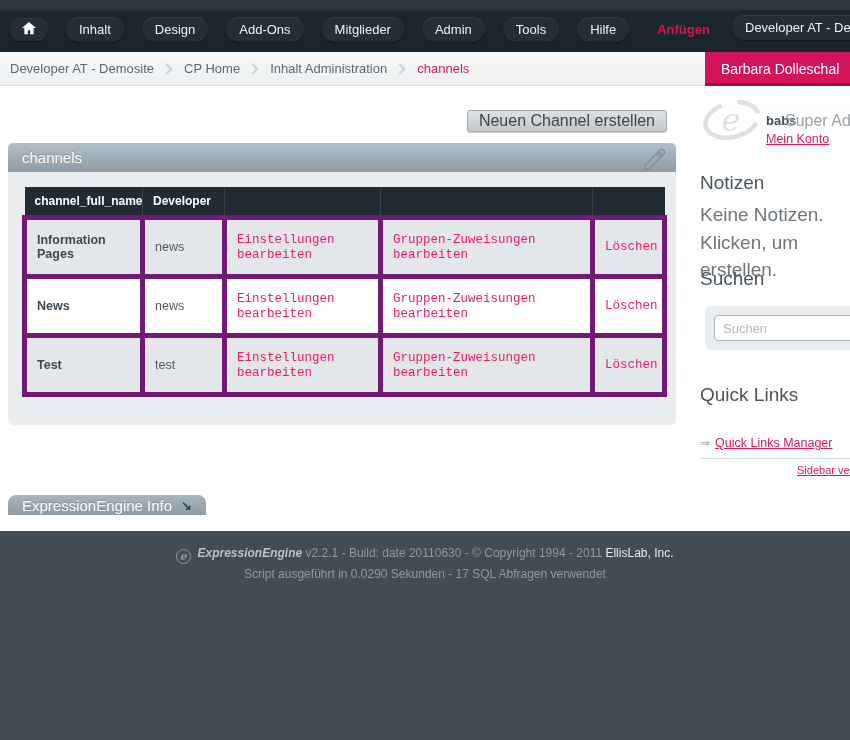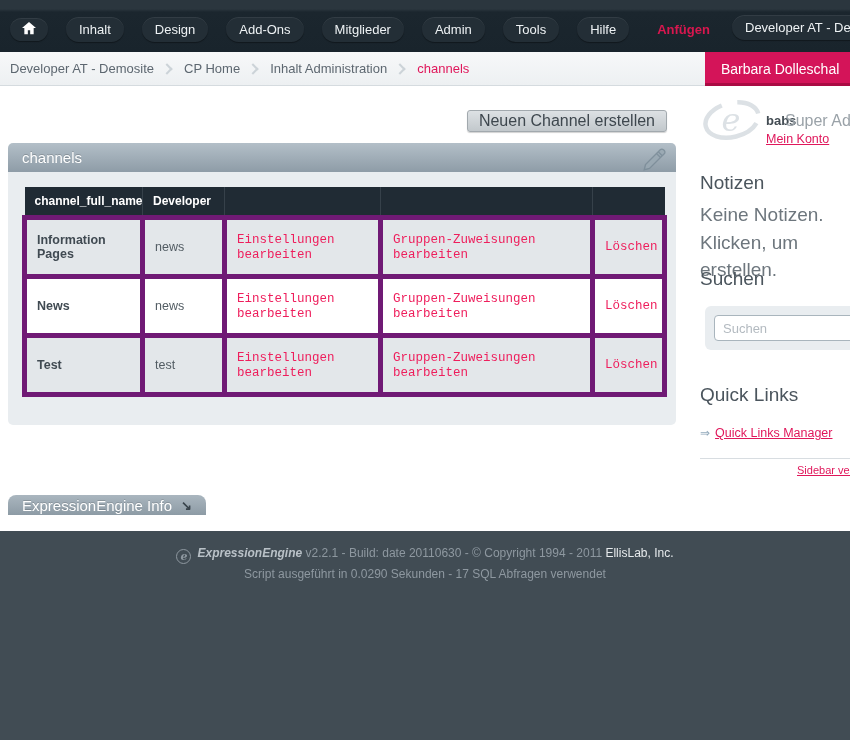--- a/index.html
+++ b/index.html
@@ -88,21 +88,21 @@
   .notes-text { position:absolute; left:10px; top:115px; width:150px; font-size:19px; color:#6d767d; line-height:1.45; }
   .search-box {
     position:absolute; left:15px; top:220px; width:190px; height:44px;
     background:#e9edf0; border-radius:6px; padding:9px;
   }
   .search-input {
     width:170px; height:26px; border:1px solid #a9b5bd; border-radius:4px;
     font-family:"Liberation Sans",sans-serif; font-size:13px; color:#444c52; padding:0 8px; outline:none;
   }
   .search-input::placeholder { color:#b3bac0; }
-  .quick-row { position:absolute; left:10px; top:340px; font-size:12.5px; white-space:nowrap; }
+  .quick-row { position:absolute; left:10px; top:350px; font-size:12.5px; white-space:nowrap; }
   .quick-arrow { color:#93aabc; margin-right:5px; font-size:12px; }
   .quick-link { color:#e0175b; text-decoration:underline; cursor:pointer; }
   .side-divider { position:absolute; left:10px; top:372px; width:190px; border-top:1px solid #d8dde1; }
   .sidebar-toggle { position:absolute; left:107px; top:378px; font-size:11px; color:#e0175b; text-decoration:underline; white-space:nowrap; cursor:pointer; }
 
   
   .info-tab {
     position:absolute; left:8px; top:495px; height:20px;
     background:linear-gradient(180deg,#aab6bf,#8d9ba5);
     border-radius:8px 8px 0 0; color:#ffffff; font-size:15px;

